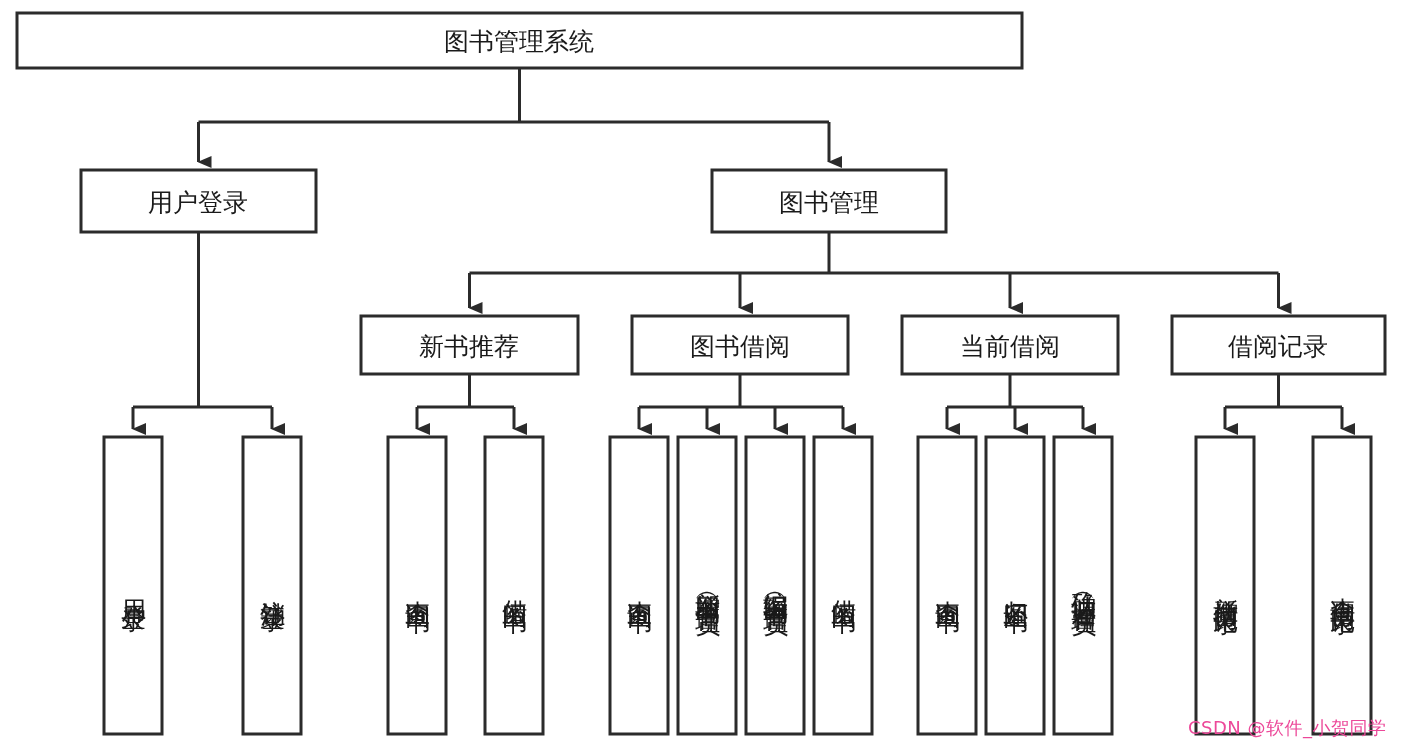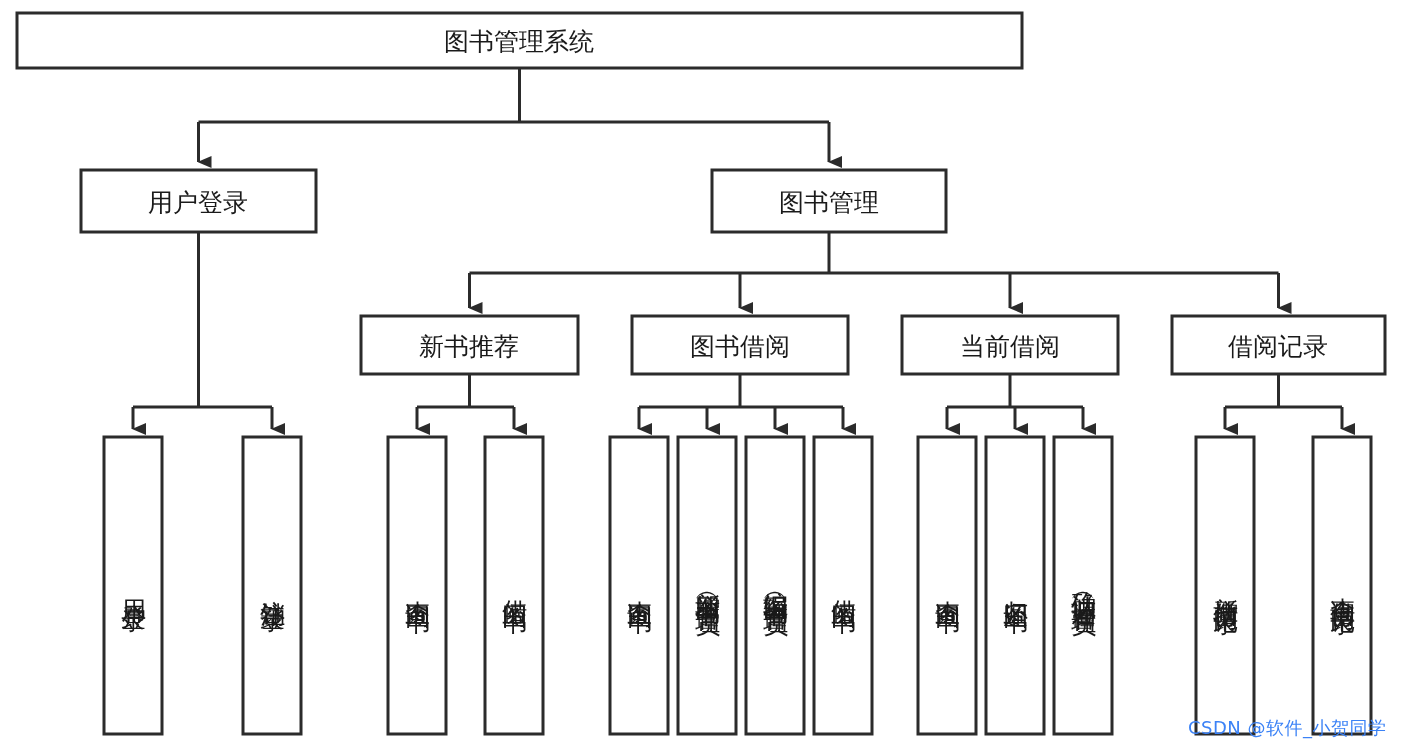--- a/index.html
+++ b/index.html
@@ -65,21 +65,21 @@
     color: #1a1a1a;
     white-space: nowrap;
     pointer-events: none;
   }
   .watermark {
     position: absolute;
     left: 1188px;
     top: 716px;
     font-family: "DejaVu Sans", "Liberation Sans", sans-serif;
     font-size: 18px;
-    color: #3b82f6;
+    color: #ec4899;
     white-space: nowrap;
     letter-spacing: 0.5px;
   }
 </style>
 </head>
 <body>
 
 <div id="diagram-root">
 
   <svg id="tree-svg" viewBox="0 0 1405 747">

